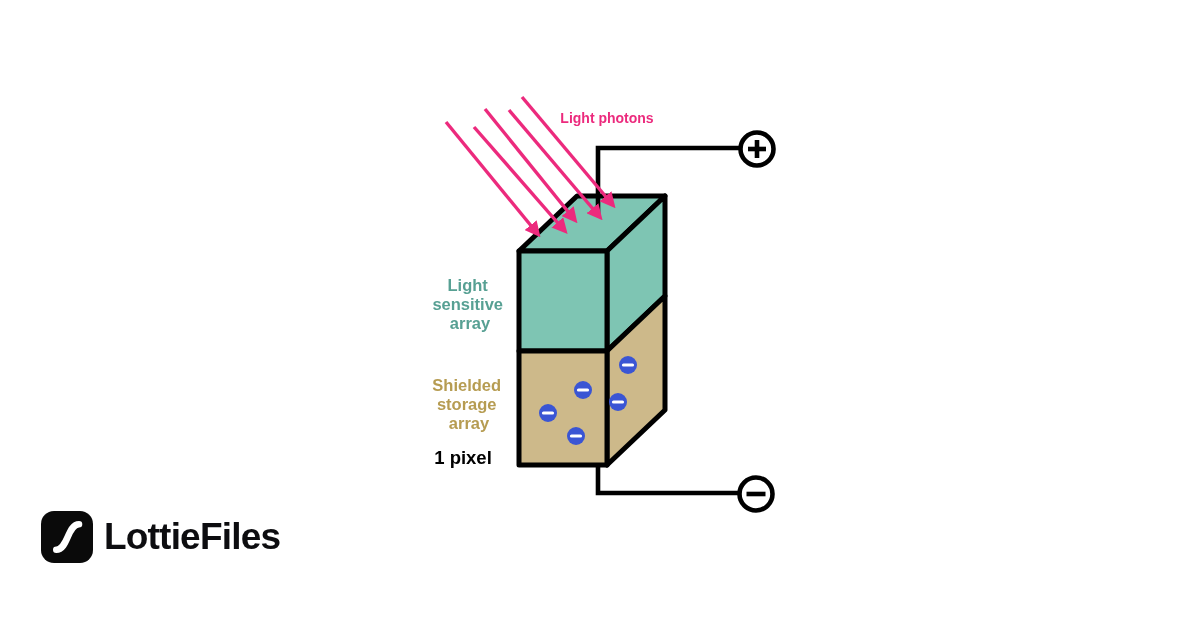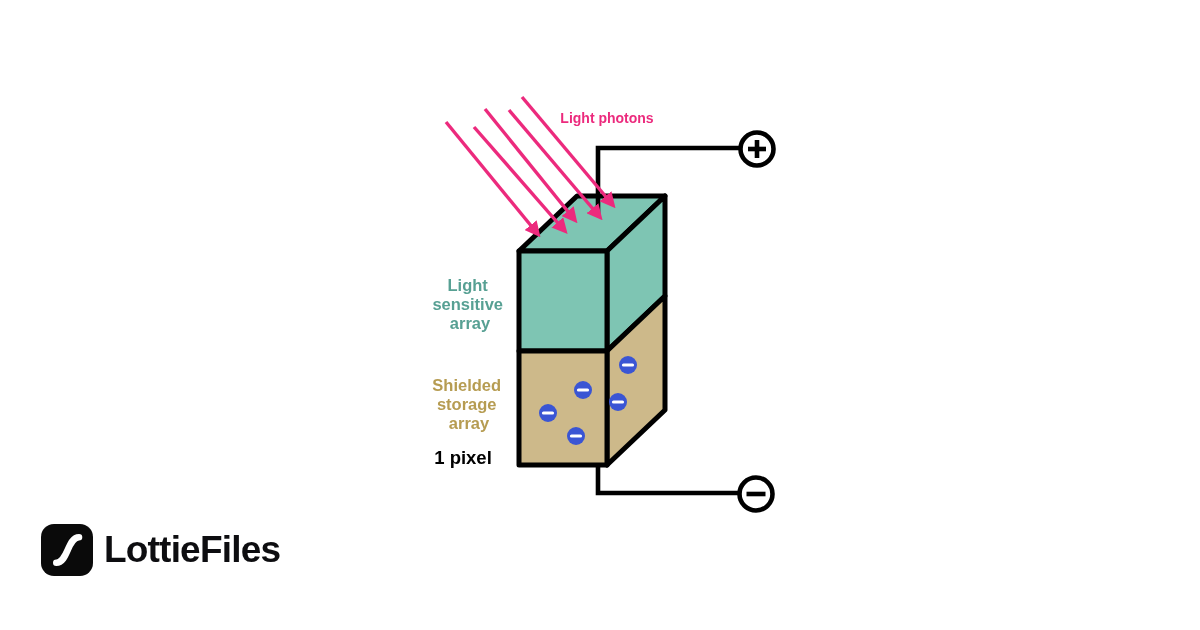--- a/index.html
+++ b/index.html
@@ -33,21 +33,21 @@
   .electron-bar  { stroke: #ffffff; stroke-width: 3.2; stroke-linecap: round; }
   .lbl           { font-family: "Liberation Sans", sans-serif; font-weight: bold; }
   .lbl-photons   { font-size: 14px; fill: var(--photon_pink, #EC2A7D); }
   .lbl-sensor    { font-size: 16.5px; fill: var(--sensor_label_teal, #57A093); }
   .lbl-storage   { font-size: 16.5px; fill: var(--storage_label_tan, #B69C52); }
   .lbl-pixel     { font-size: 18.5px; fill: #000000; }
   
   .brand {
     position: absolute;
     left: 41px;
-    top: 524px;
+    top: 511px;
     display: flex;
     align-items: center;
     gap: 11px;
     text-align: center;
   }
   .brand-icon { width: 52px; height: 52px; display: block; }
   .brand-name {
     font-family: "Liberation Sans", sans-serif;
     font-weight: 700;
     font-size: 37px;

